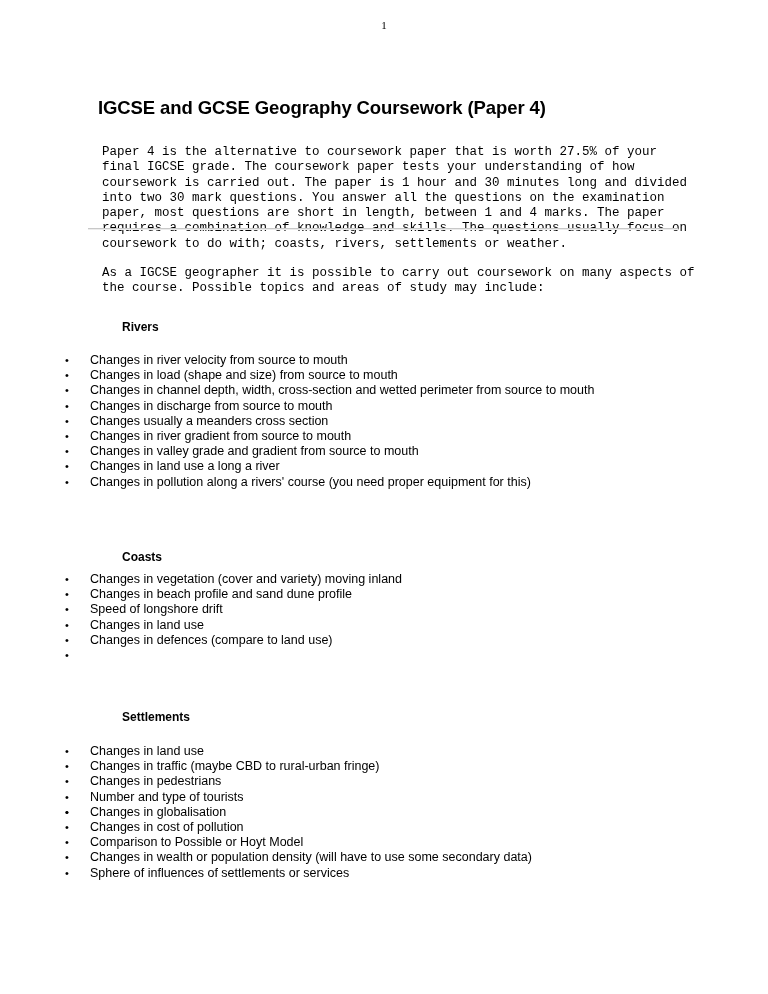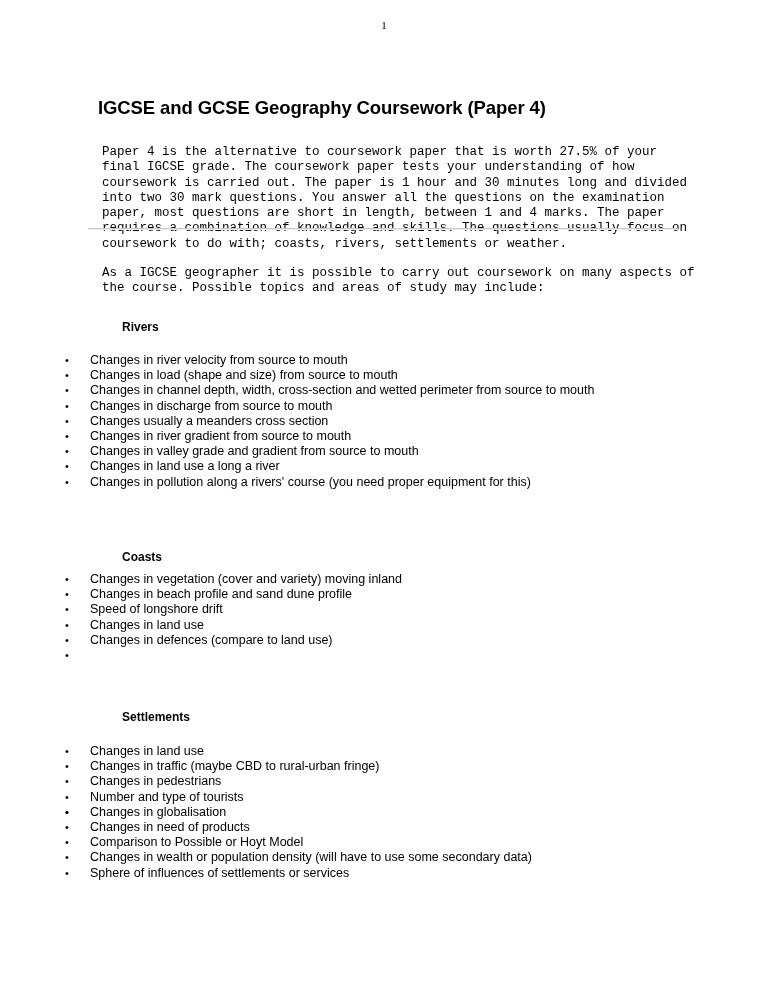--- a/index.html
+++ b/index.html
@@ -75,17 +75,17 @@
 </ul>
 
 <h2 class="heading" style="top:710px;">Settlements</h2>
 <ul class="list" style="top:744px;">
   <li><span class="bullet">•</span><span>Changes in land use</span></li>
   <li><span class="bullet">•</span><span>Changes in traffic (maybe CBD to rural-urban fringe)</span></li>
   <li><span class="bullet">•</span><span>Changes in pedestrians</span></li>
   <li><span class="bullet">•</span><span>Number and type of tourists</span></li>
   <li><span class="bullet">•</span></li>
   <li><span class="bullet">•</span><span>Changes in globalisation</span></li>
-  <li><span class="bullet">•</span><span>Changes in need of products</span></li>
+  <li><span class="bullet">•</span><span>Changes in cost of pollution</span></li>
   <li><span class="bullet">•</span><span>Comparison to Possible or Hoyt Model</span></li>
   <li><span class="bullet">•</span><span>Changes in wealth or population density (will have to use some secondary data)</span></li>
   <li><span class="bullet">•</span><span>Sphere of influences of settlements or services</span></li>
 </ul>
 
 </body></html>

